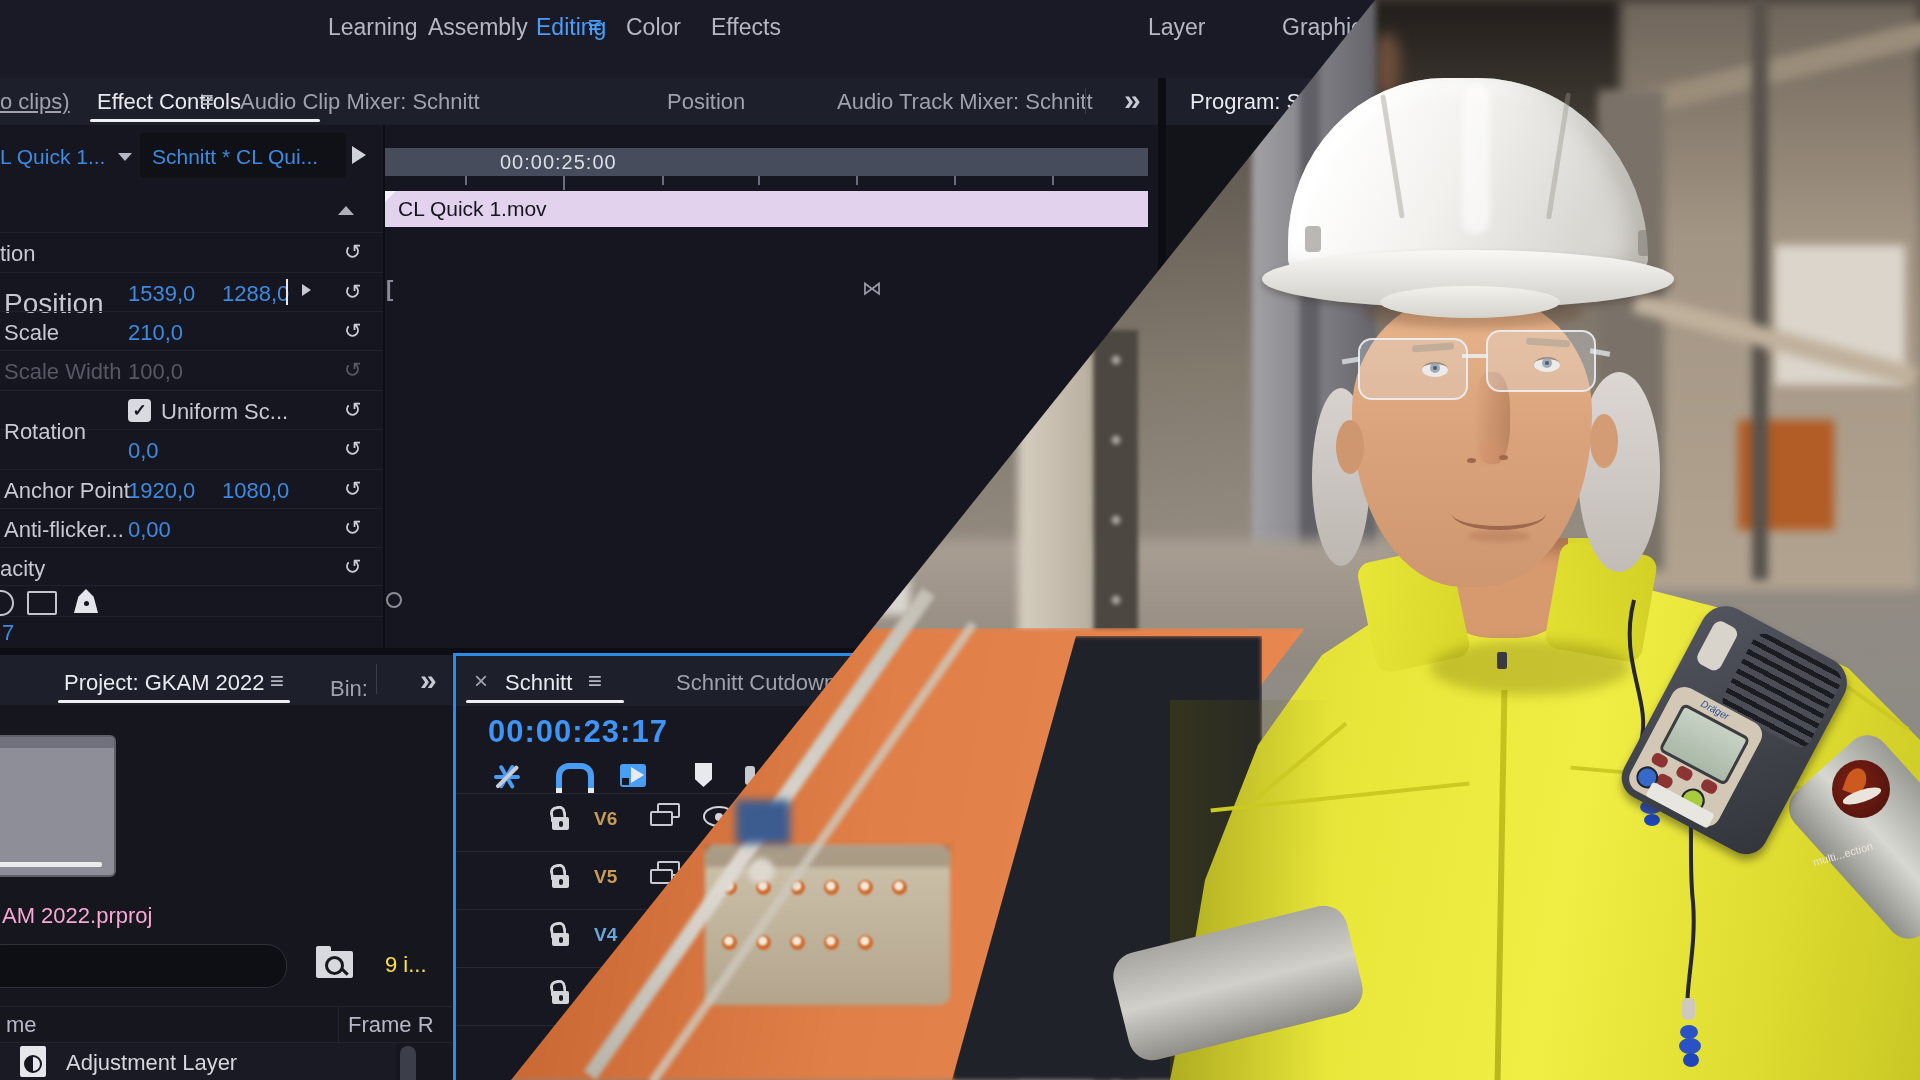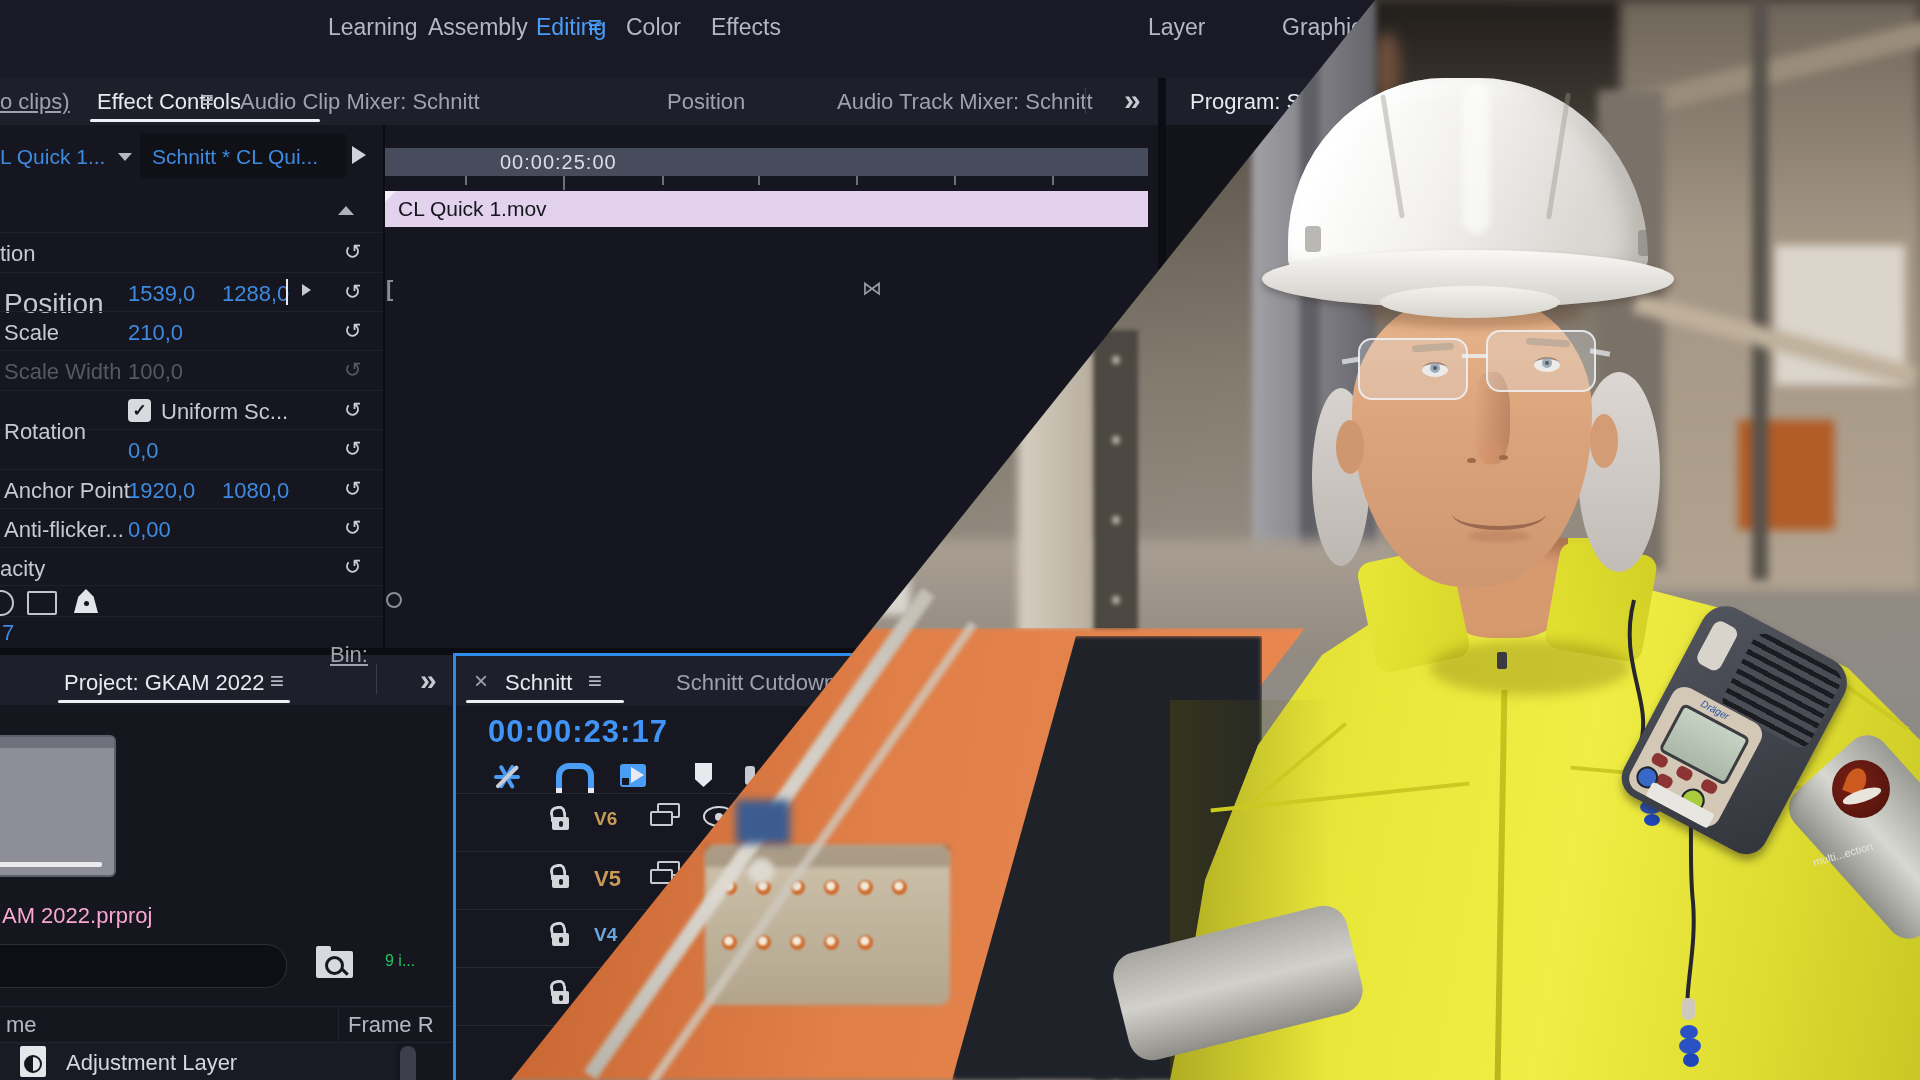--- a/index.html
+++ b/index.html
@@ -183,39 +183,39 @@
   <div class="abs sep" style="left:0;top:616px;width:383px;"></div>
   <div class="abs txt blue" style="left:2px;top:620px;font-size:22px;">7</div>
 
   <div class="abs" style="left:0;top:648px;width:960px;height:7px;background:#0c0d12;"></div>
 
   <div class="abs" style="left:0;top:655px;width:452px;height:425px;background:#15161e;"></div>
   <div class="abs" style="left:0;top:655px;width:452px;height:50px;background:#1d1f2b;"></div>
   <div class="abs txt tabactive" style="left:64px;top:670px;">Project: GKAM 2022</div>
   <div class="abs menu-ic" style="left:270px;top:669px;color:#b5b8c4;"></div>
   <div class="abs" style="left:58px;top:700px;width:232px;height:3px;background:#f0f0f4;border-radius:2px;"></div>
-  <div class="abs txt tabtxt" style="left:330px;top:642px;text-decoration:underline;">Bin:</div>
+  <div class="abs txt tabtxt" style="left:330px;top:676px;">Bin:</div>
   <div class="abs vline" style="left:376px;top:664px;height:30px;"></div>
   <div class="abs txt" style="left:420px;top:663px;font-size:30px;color:#c8cad2;font-weight:bold;">»</div>
 
   <div class="abs" style="left:-12px;top:735px;width:124px;height:138px;background:#8e8e99;border:2px solid #5f5f6a;border-radius:6px;">
     <div class="abs" style="left:0;top:0;width:100%;height:11px;background:#70707c;border-radius:4px 4px 0 0;"></div>
     <div class="abs" style="left:4px;bottom:8px;width:108px;height:5px;background:#ebebee;border-radius:2px;"></div>
   </div>
 
   <div class="abs txt" style="left:2px;top:903px;font-size:22px;color:#f9a8d4;">AM 2022.prproj</div>
 
   <div class="abs" style="left:-20px;top:944px;width:305px;height:42px;background:#0e0f15;border:1px solid #2e3039;border-radius:21px;"></div>
   <div class="abs fsearch" style="left:316px;top:944px;width:38px;height:40px;">
     <span class="ftab"></span>
       <span class="fold"></span>
       <span class="mag"></span>
       <span class="hdl"></span>
   </div>
-  <div class="abs txt" style="left:385px;top:952px;font-size:16px;color:#22c55e;">9 i...</div>
+  <div class="abs txt" style="left:385px;top:952px;font-size:22px;color:#fde047;">9 i...</div>
 
   <div class="abs sep" style="left:0;top:1006px;width:452px;background:#23242f;"></div>
   <div class="abs txt" style="left:6px;top:1012px;font-size:22px;color:#b5b8c4;">me</div>
   <div class="abs vline" style="left:338px;top:1006px;height:36px;background:#23242f;"></div>
   <div class="abs txt" style="left:348px;top:1012px;font-size:22px;color:#b5b8c4;">Frame R</div>
   <div class="abs sep" style="left:0;top:1042px;width:452px;background:#23242f;"></div>
   <div class="abs" style="left:400px;top:1046px;width:16px;height:60px;background:#3c3e49;border-radius:8px;"></div>
 
   <div class="abs" style="left:0;top:1043px;width:396px;height:37px;background:#191a23;"></div>
   <div class="abs adjic" style="left:20px;top:1046px;"></div>
@@ -259,21 +259,21 @@
       <span class="r2"></span>
     </div>
   <div class="abs eye" style="left:703px;top:806px;"></div>
 
   <div class="abs sep" style="left:456px;top:851px;width:370px;background:#262834;"></div>
   <div class="abs lock" style="left:552px;top:864px;">
       <span class="shackle"></span>
       <span class="bodyp"></span>
       <span class="hole"></span>
     </div>
-  <div class="abs txt" style="left:594px;top:866px;font-size:22px;font-weight:bold;color:#c99a58;">V5</div>
+  <div class="abs txt" style="left:594px;top:866px;font-size:19px;font-weight:bold;color:#c99a58;">V5</div>
   <div class="abs nest" style="left:650px;top:861px;width:28px;height:20px;">
       <span class="r1"></span>
       <span class="r2"></span>
     </div>
 
   <div class="abs sep" style="left:456px;top:909px;width:320px;background:#262834;"></div>
   <div class="abs lock" style="left:552px;top:922px;">
       <span class="shackle"></span>
       <span class="bodyp"></span>
       <span class="hole"></span>

